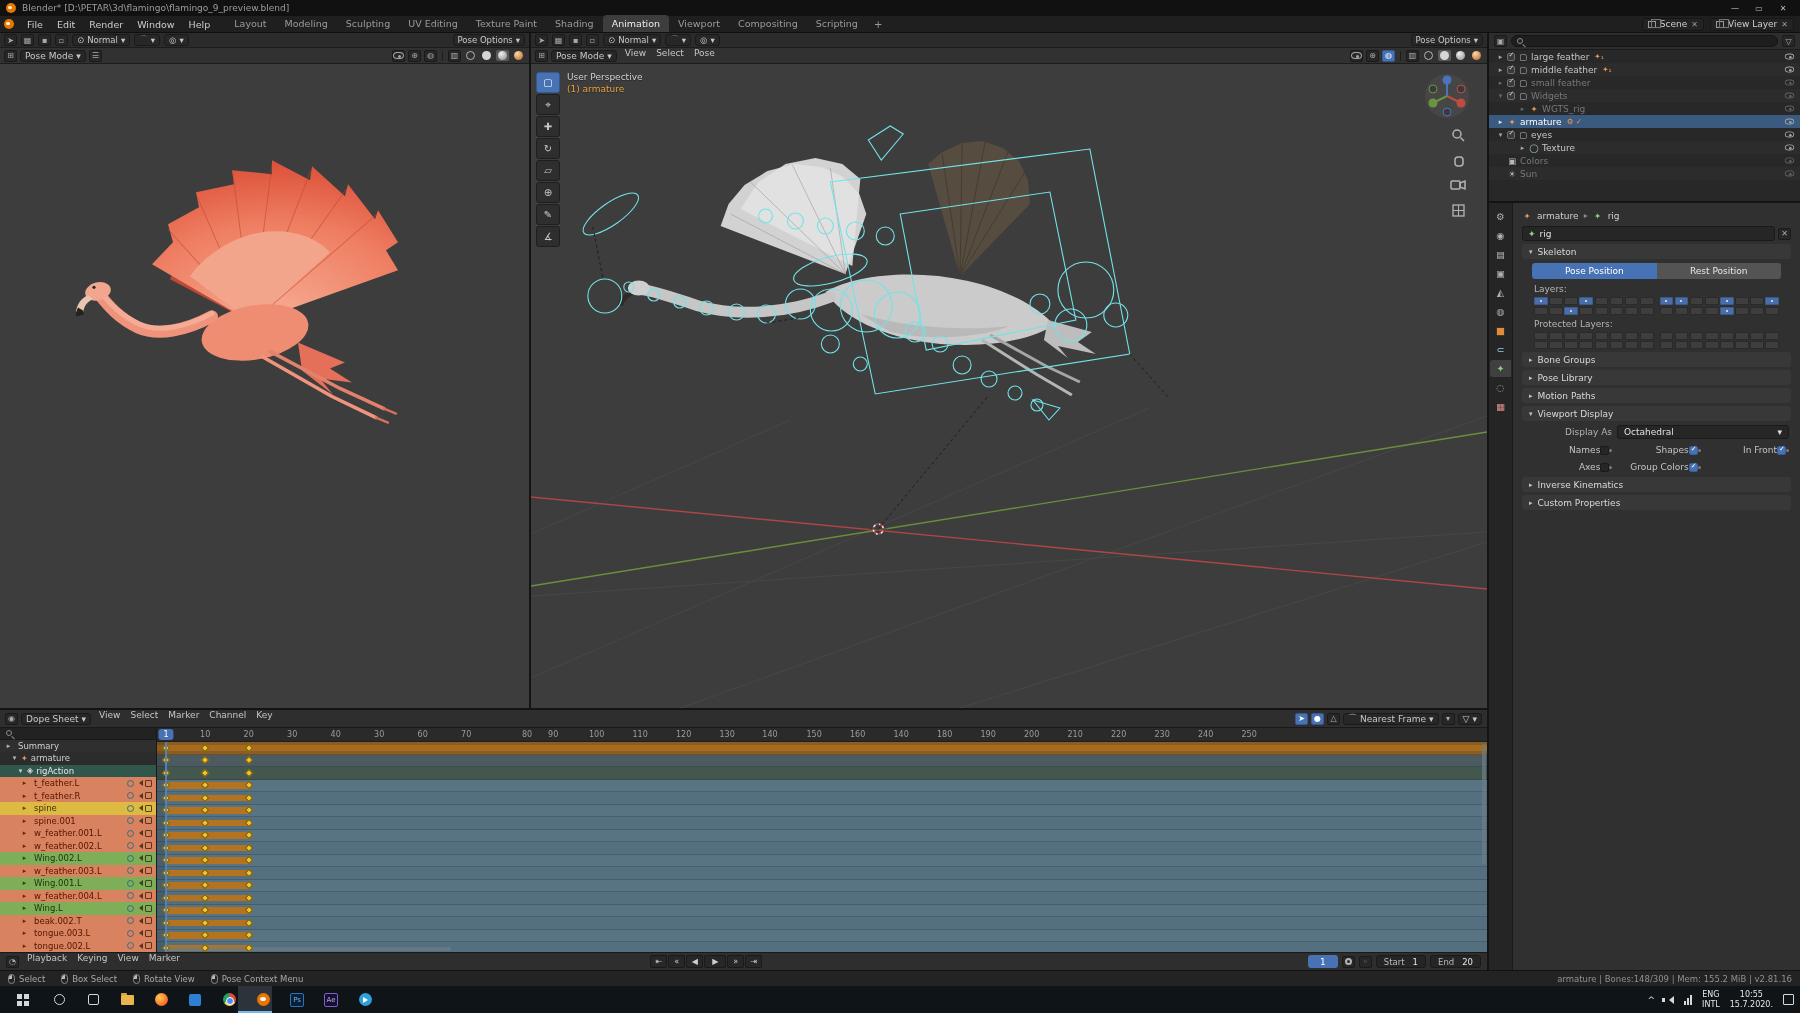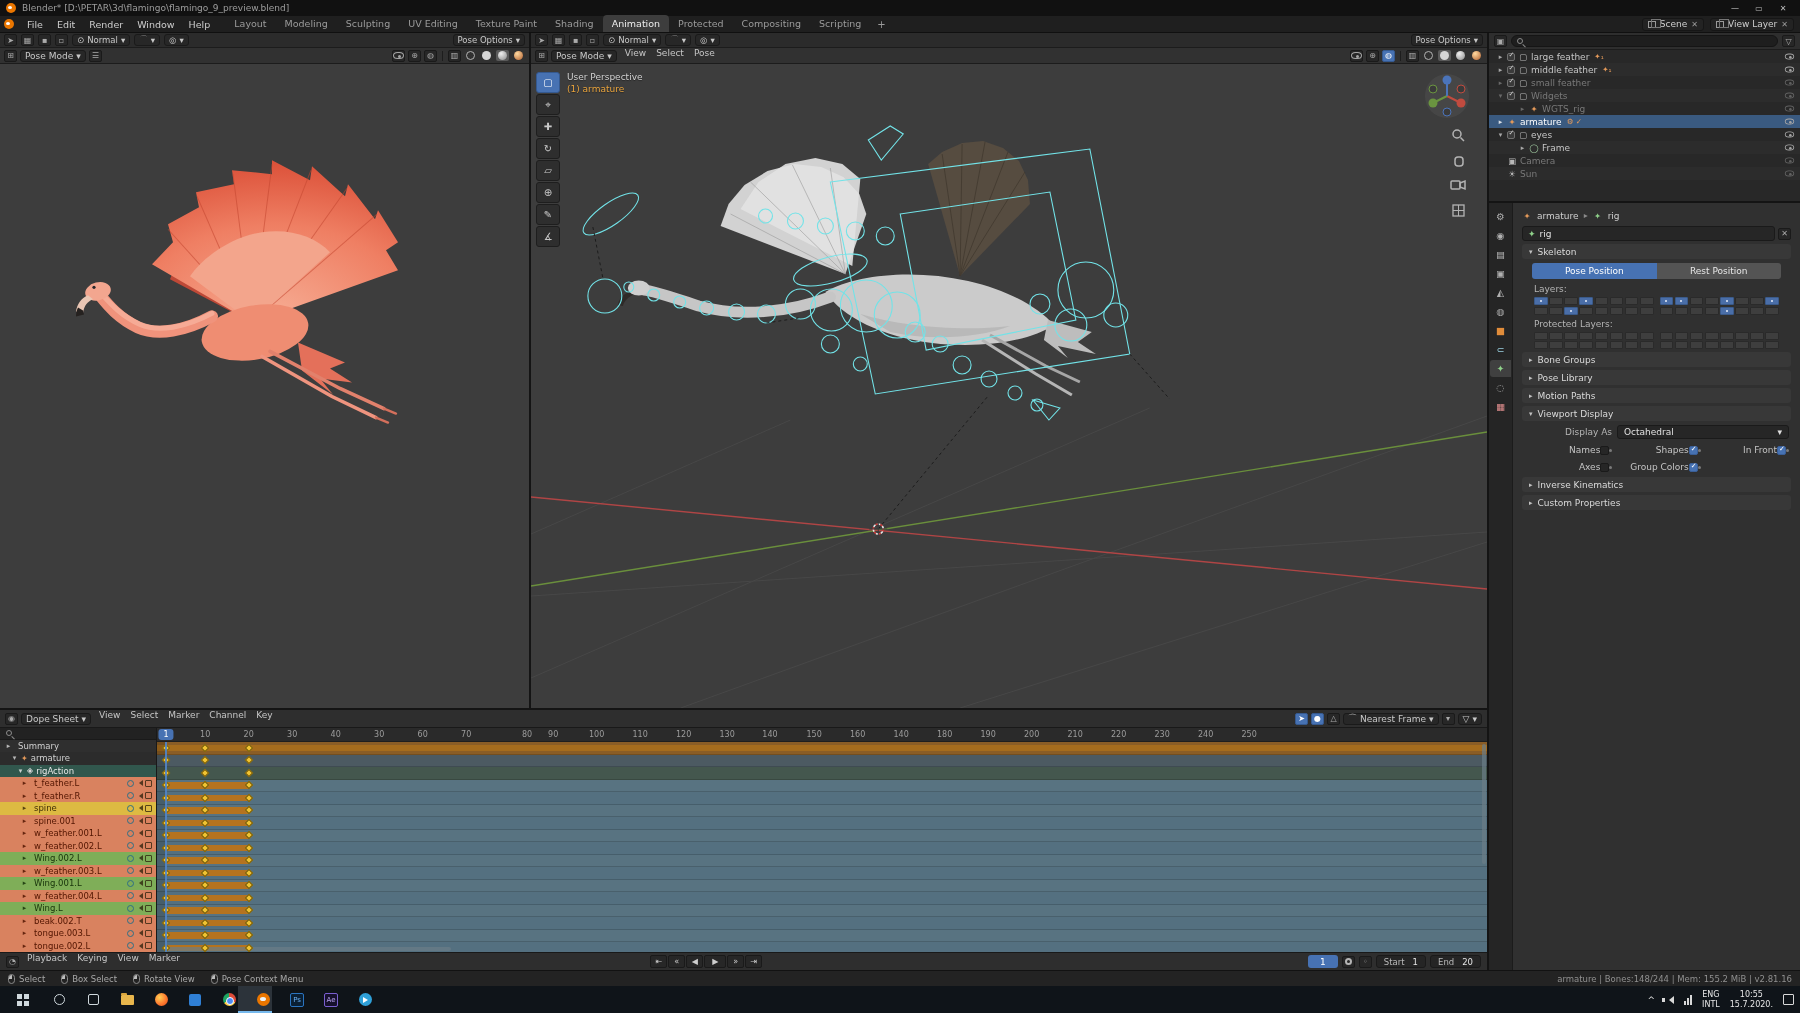--- a/index.html
+++ b/index.html
@@ -236,21 +236,21 @@
       </div>
     <div class="ws-tabs">
 
     <span class="ws-tab">Layout</span>
         <span class="ws-tab">Modeling</span>
         <span class="ws-tab">Sculpting</span>
         <span class="ws-tab">UV Editing</span>
         <span class="ws-tab">Texture Paint</span>
         <span class="ws-tab">Shading</span>
         <span class="ws-tab active">Animation</span>
-        <span class="ws-tab">Protected</span>
+        <span class="ws-tab">Viewport</span>
         <span class="ws-tab">Compositing</span>
         <span class="ws-tab">Scripting</span>
       </div>
     <span class="ws-plus">+</span>
     <div class="topbar-right">
       <span class="id-chip">
         <span class="ic-stack"></span>
         <span>Scene</span>
         <span class="x-small">✕</span>
       </span>
@@ -1045,30 +1045,30 @@
               <span class="ot-icon">▢</span>
               <span>eyes</span>
               <span class="ot-badge"></span>
               <span class="eye-ic"></span>
             </div>
 
             <div class="ot-row mesh child">
               <span class="ot-arrow">▸</span>
 
               <span class="ot-icon">◯</span>
-              <span>Frame</span>
+              <span>Texture</span>
               <span class="ot-badge"></span>
               <span class="eye-ic"></span>
             </div>
 
             <div class="ot-row camera dim">
               <span class="ot-arrow"></span>
 
               <span class="ot-icon">▣</span>
-              <span>Camera</span>
+              <span>Colors</span>
               <span class="ot-badge"></span>
               <span class="eye-ic"></span>
             </div>
 
             <div class="ot-row light dim">
               <span class="ot-arrow"></span>
 
               <span class="ot-icon">☀</span>
               <span>Sun</span>
               <span class="ot-badge"></span>
@@ -1285,21 +1285,21 @@
         </span>
         <span class="hint">
           <span class="mouse"></span>
           <span>Rotate View</span>
         </span>
         <span class="hint">
           <span class="mouse"></span>
           <span>Pose Context Menu</span>
         </span>
       </span>
-    <span class="status-right">armature | Bones:148/244 | Mem: 155.2 MiB | v2.81.16</span>
+    <span class="status-right">armature | Bones:148/309 | Mem: 155.2 MiB | v2.81.16</span>
   </div>
 
   <div class="taskbar">
     <span class="tb-btn">
         <span class="ic-start"></span>
       </span>
     <span class="tb-btn">
         <span class="ic-search"></span>
       </span>
     <span class="tb-btn">

